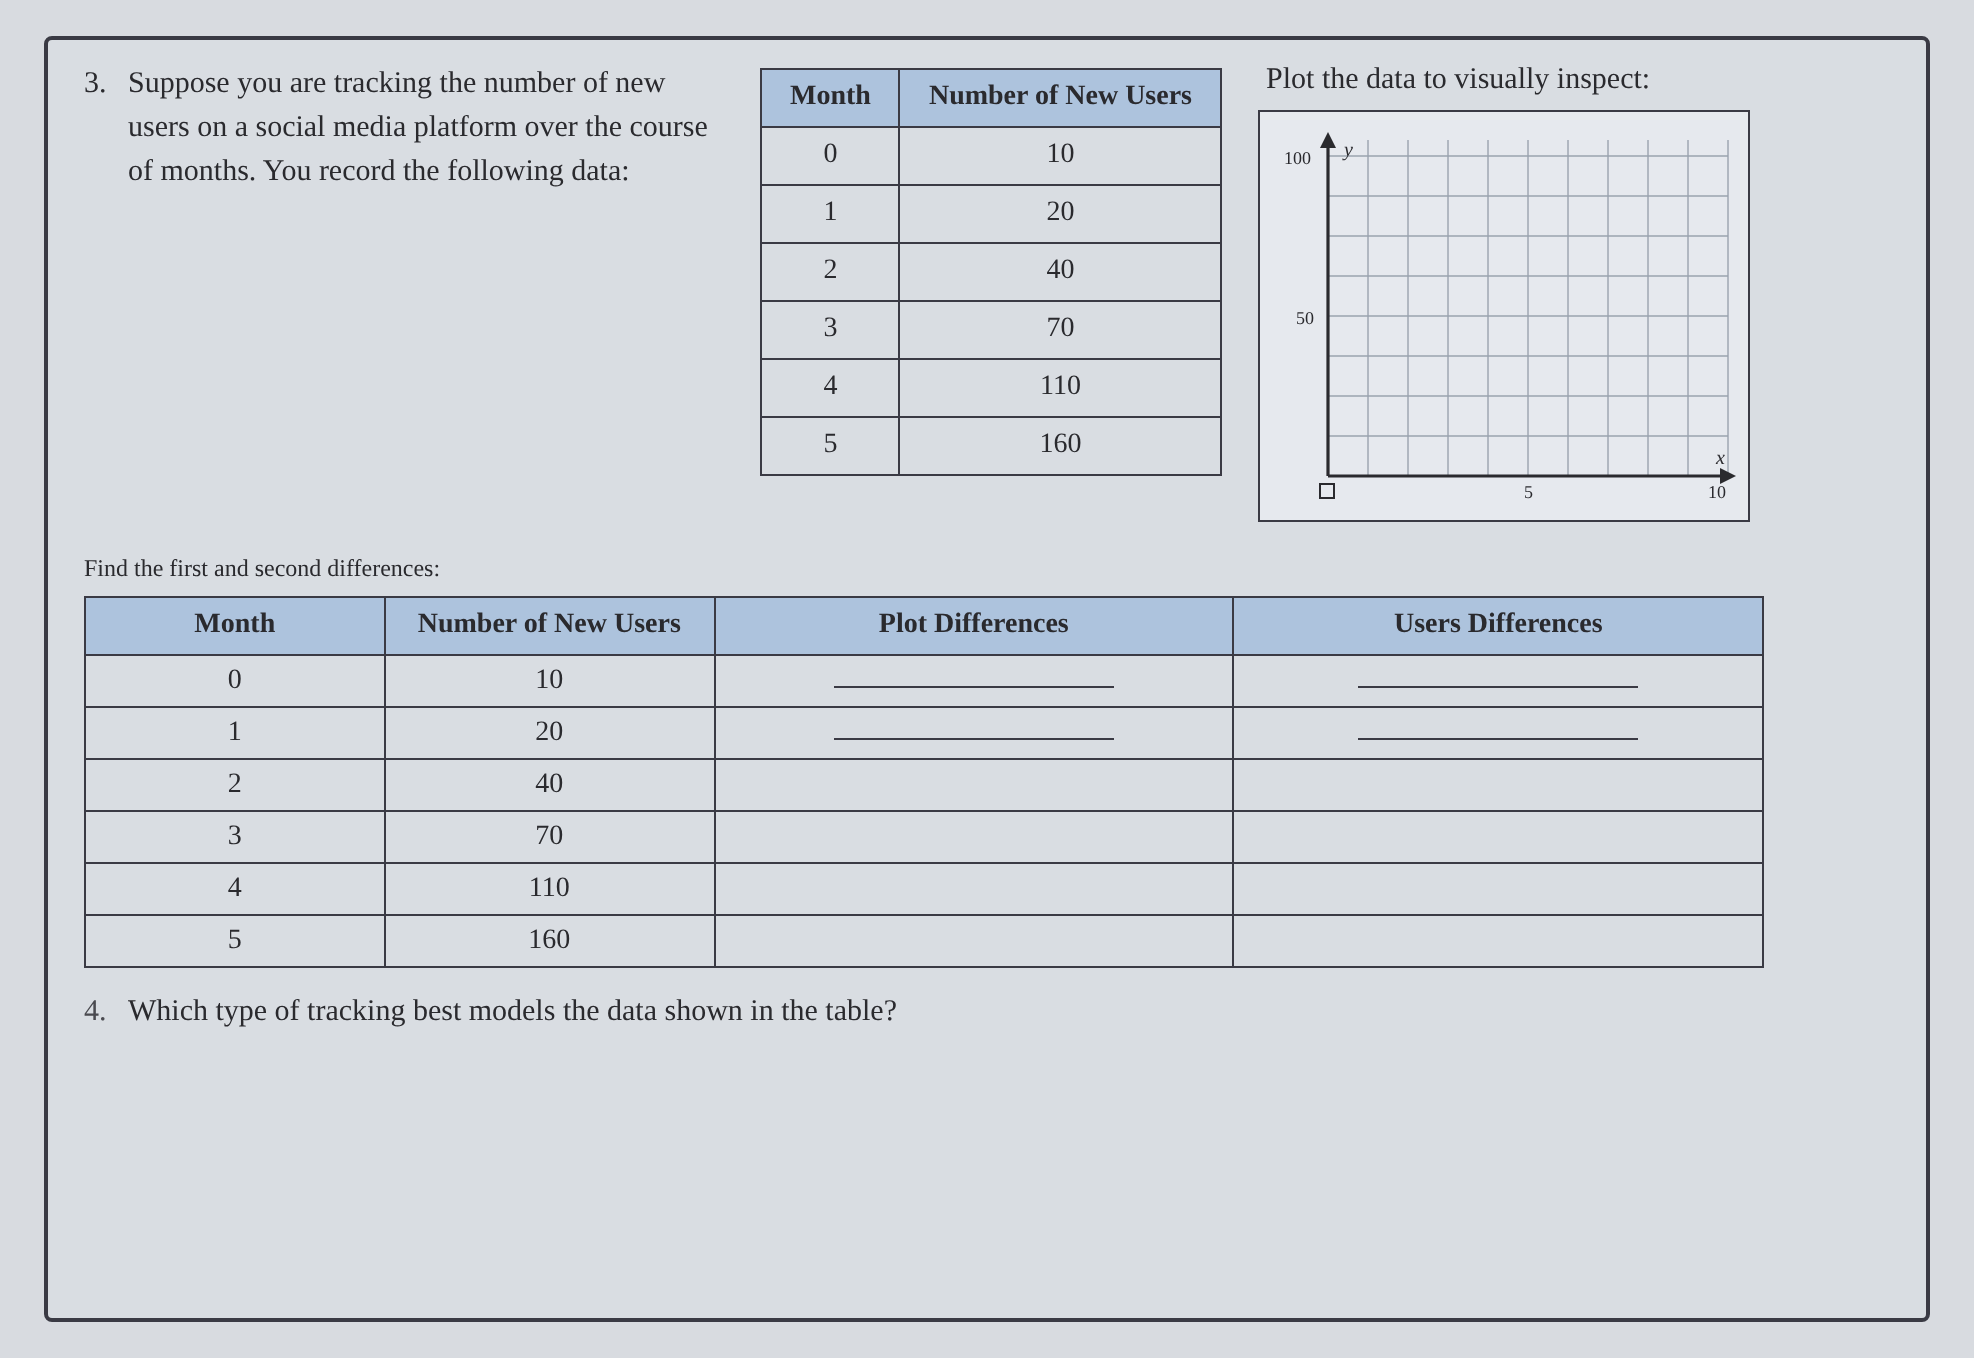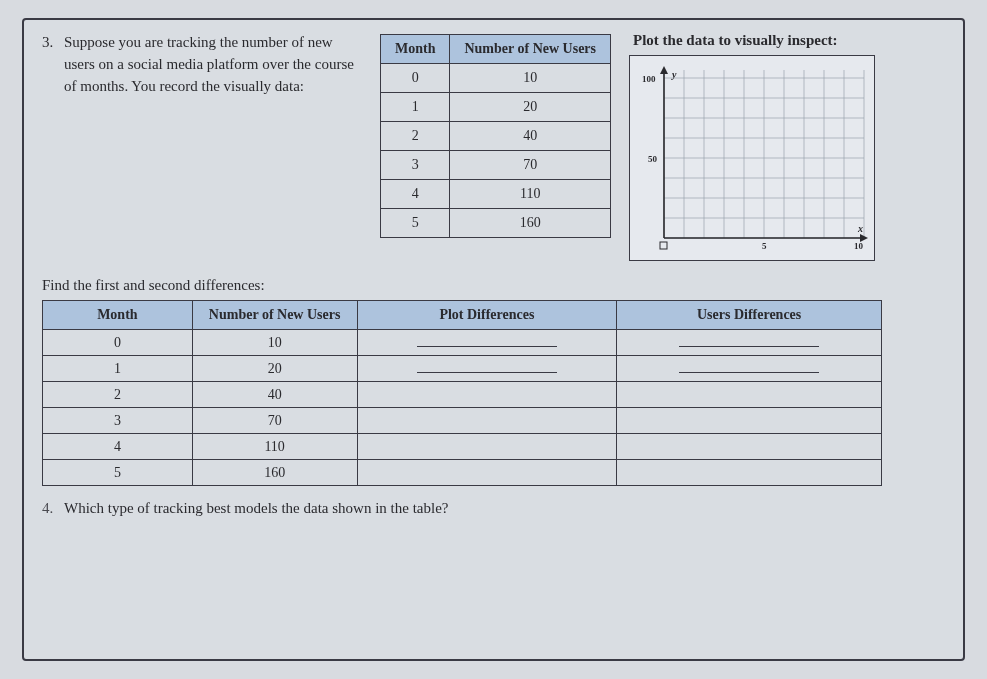--- a/index.html
+++ b/index.html
@@ -53,35 +53,34 @@
     border: 1.4px solid #3a3a44;
     text-align: center;
     padding: 6px 14px;
     background: #d9dde2;
   }
   .plot-block {
     flex: 1;
     display: flex;
     flex-direction: column;
     align-items: flex-start;
-    font-weight: bold;
   }
   .plot-title {
     font-size: 15px;
     margin-bottom: 6px;
     padding-left: 4px;
   }
   .plot-area {
     border: 1.4px solid #3a3a44;
     background: #e6e9ee;
     padding: 6px;
   }
   svg.grid { display: block; }
   .sub-instr {
-    font-size: 15px;
+    font-size: 12px;
     margin-top: 16px;
     margin-bottom: 6px;
   }
   .diff-table {
     border-collapse: collapse;
     font-size: 14px;
     width: 840px;
   }
   .diff-table th {
     background: #adc3dd;
@@ -112,21 +111,21 @@
 </style>
 </head>
 <body>
 
 <div class="page">
 
   <div class="top">
 
     <div class="prompt-block">
       <div class="q-num">3.</div>
-      <div class="q-text">Suppose you are tracking the number of new users on a social media platform over the course of months. You record the visually data:</div>
+      <div class="q-text">Suppose you are tracking the number of new users on a social media platform over the course of months. You record the following data:</div>
     </div>
 
     <table class="data-table">
       <tbody>
           <tr>
         <th>Month</th>
         <th>Number of New Users</th>
       </tr>
       <tr>
             <td>0</td>

